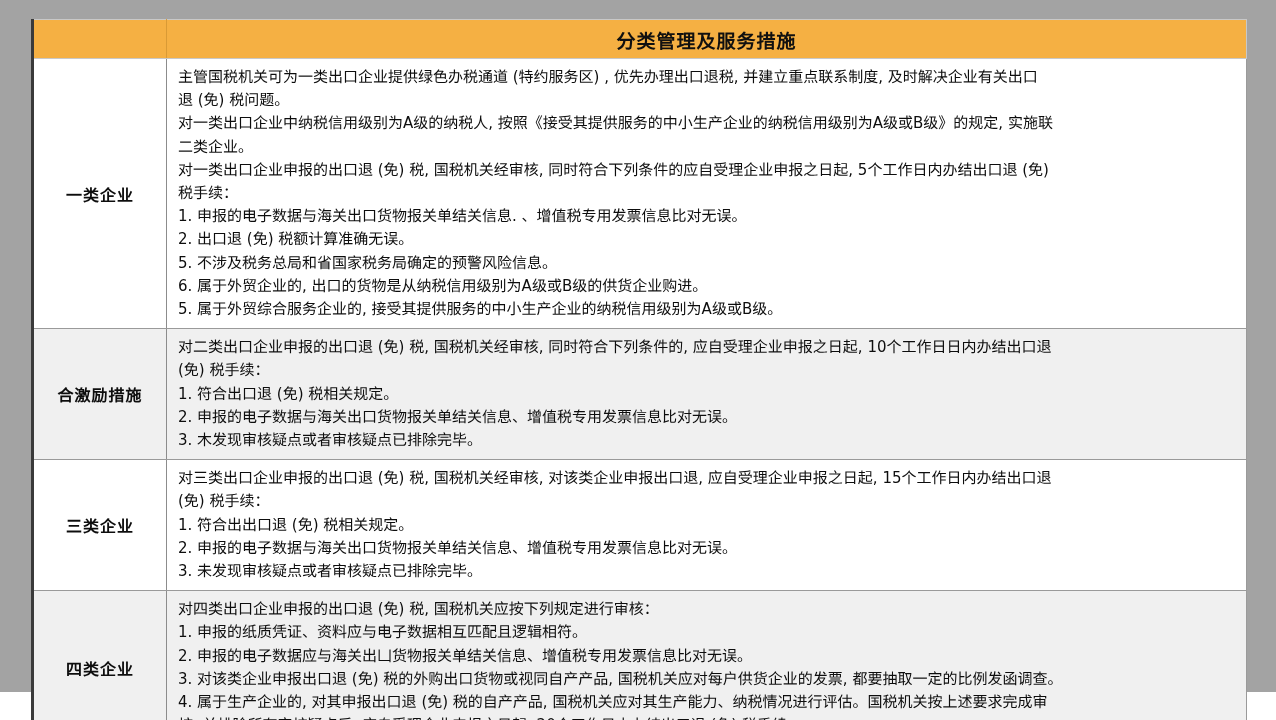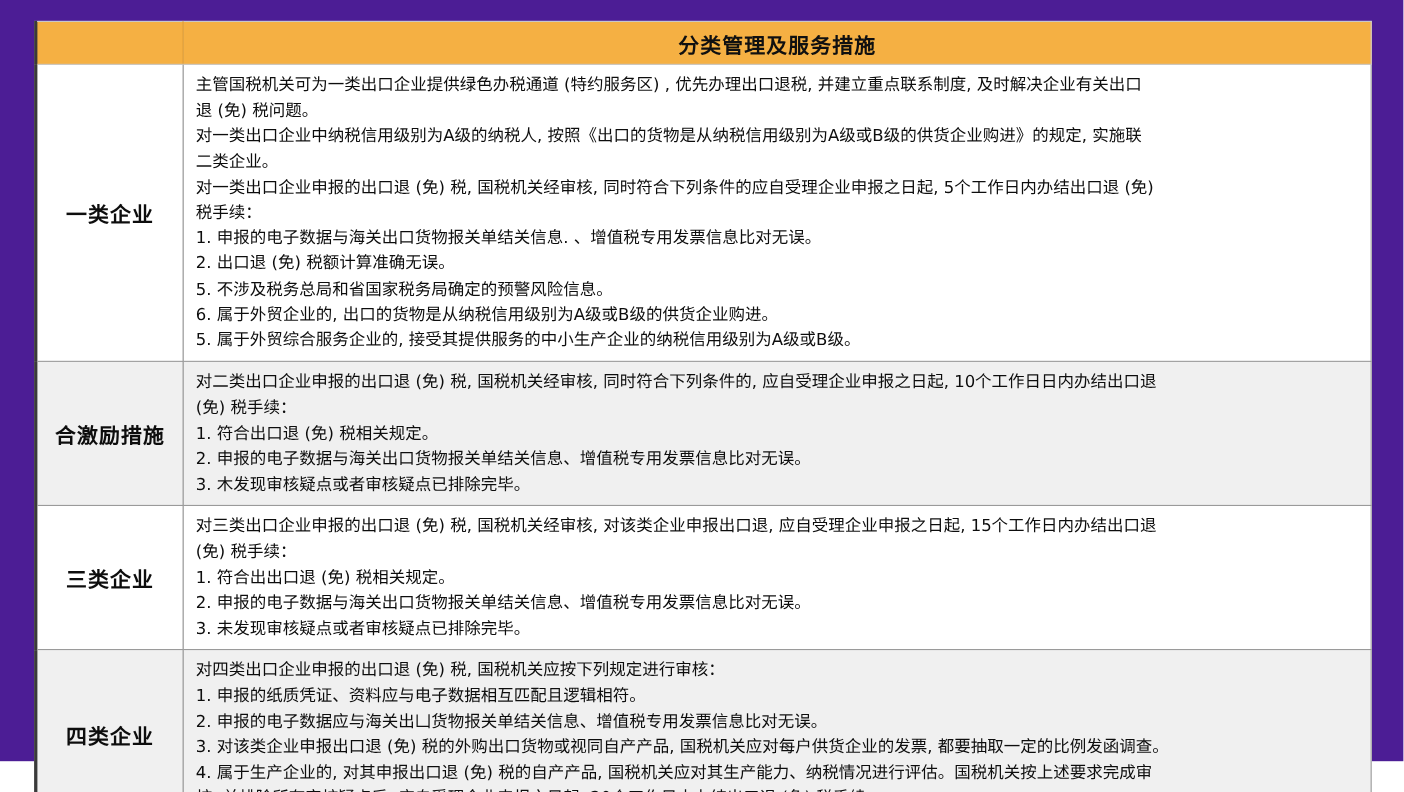--- a/index.html
+++ b/index.html
@@ -13,21 +13,21 @@
     height: 720px;
     overflow: hidden;
     font-family: "DejaVu Sans", "Liberation Sans", sans-serif;
   }
 
   
   .page {
     position: relative;
     width: 1276px;
     height: 692px;
-    background: #4c1d95;
+    background: #a3a3a3;
     box-sizing: border-box;
   }
 
   .table-wrap {
     position: absolute;
     left: 31px;
     top: 19px;
     width: 1214px;
   }
 
@@ -70,21 +70,21 @@
     padding: 0;
     vertical-align: middle;
     border-top: 1px solid #9a9a9a;
     border-bottom: 1px solid #9a9a9a;
   }
   tr.data-row > td.cell-label {
     border-left: 3px solid #3a3a3a;
     border-right: 1px solid #8c8c8c;
     text-align: center;
     vertical-align: middle;
-    font-size: 19px;
+    font-size: 16px;
     font-weight: bold;
     color: #0d0d0d;
     letter-spacing: 1px;
   }
   tr.data-row > td.cell-body {
     border-right: 1px solid #9a9a9a;
     padding: 7px 10px 7px 11px;
     font-size: 15px;
     line-height: 23.2px;
     color: #0d0d0d;
@@ -113,21 +113,21 @@
       <tbody id="table-body">
         <tr class="header-row">
           <td class="header-blank"></td>
           <td class="header-title">分类管理及服务措施</td>
         </tr>
       <tr class="data-row shade-white">
             <td class="cell-label">一类企业</td>
             <td class="cell-body">
               <div class="body-line">主管国税机关可为一类出口企业提供绿色办税通道 (特约服务区) , 优先办理出口退税, 并建立重点联系制度, 及时解决企业有关出口</div>
               <div class="body-line">退 (免) 税问题。</div>
-              <div class="body-line">对一类出口企业中纳税信用级别为A级的纳税人, 按照《出口的货物是从纳税信用级别为A级或B级的供货企业购进》的规定, 实施联</div>
+              <div class="body-line">对一类出口企业中纳税信用级别为A级的纳税人, 按照《接受其提供服务的中小生产企业的纳税信用级别为A级或B级》的规定, 实施联</div>
               <div class="body-line">二类企业。</div>
               <div class="body-line">对一类出口企业申报的出口退 (免) 税, 国税机关经审核, 同时符合下列条件的应自受理企业申报之日起, 5个工作日内办结出口退 (免)</div>
               <div class="body-line">税手续：</div>
               <div class="body-line">1. 申报的电子数据与海关出口货物报关单结关信息. 、增值税专用发票信息比对无误。</div>
               <div class="body-line">2. 出口退 (免) 税额计算准确无误。</div>
               <div class="body-line">5. 不涉及税务总局和省国家税务局确定的预警风险信息。</div>
               <div class="body-line">6. 属于外贸企业的, 出口的货物是从纳税信用级别为A级或B级的供货企业购进。</div>
               <div class="body-line">5. 属于外贸综合服务企业的, 接受其提供服务的中小生产企业的纳税信用级别为A级或B级。</div>
             </td>
           </tr>

